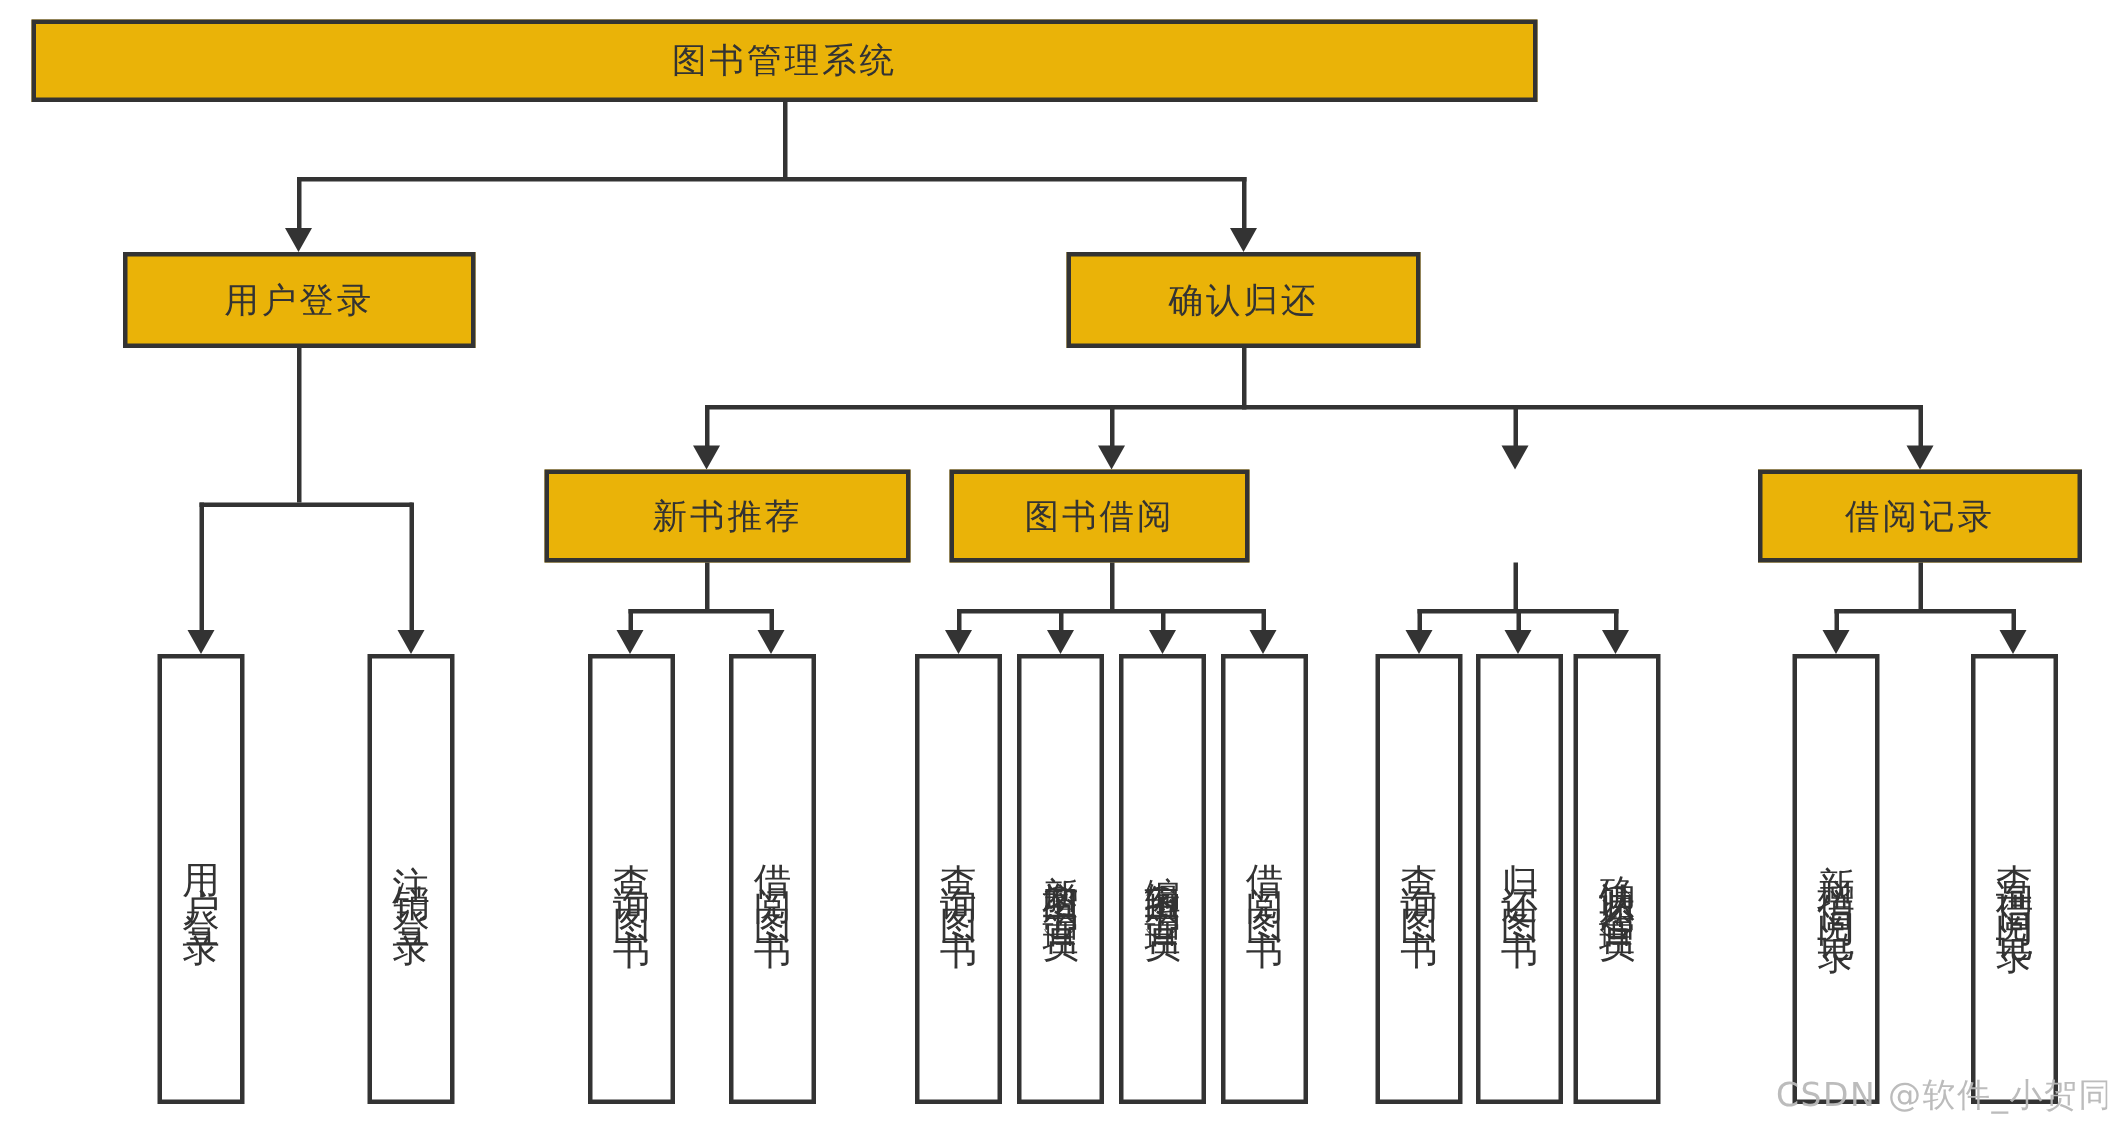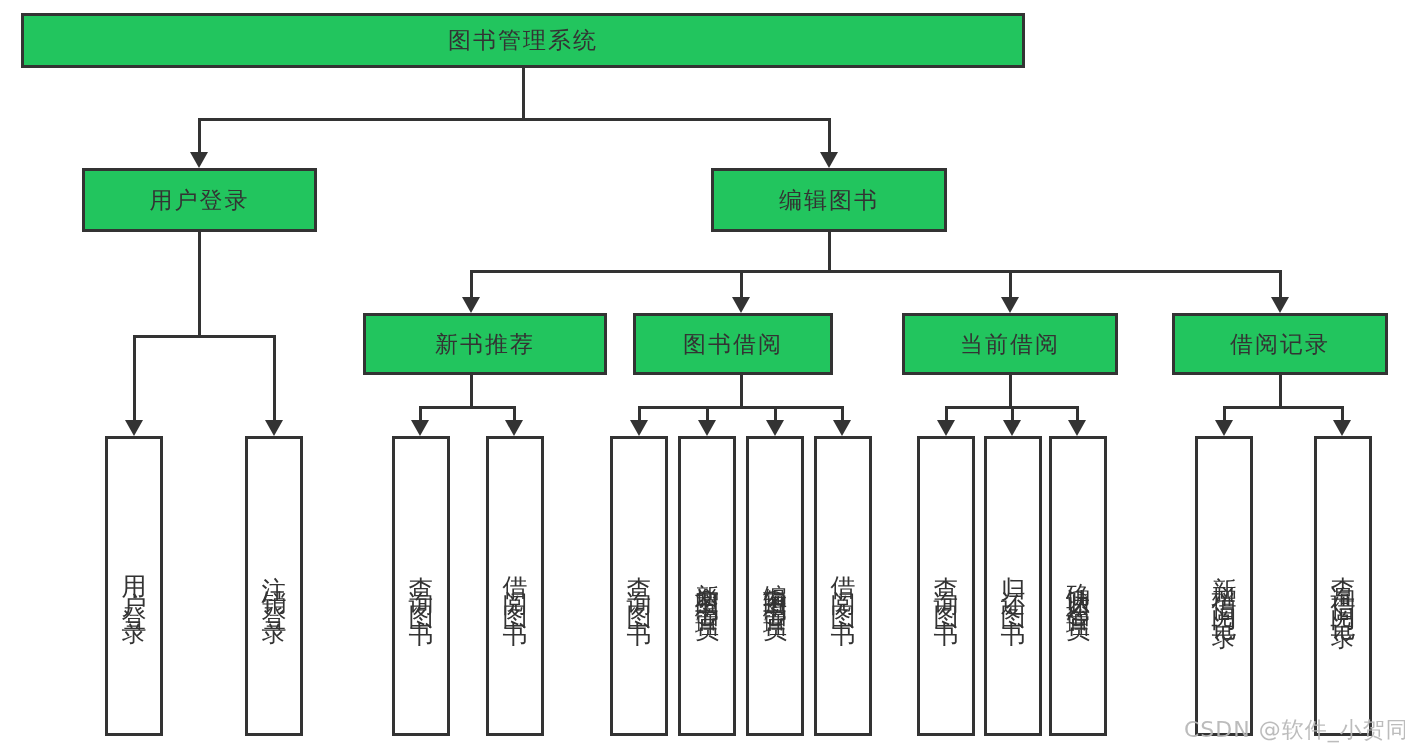--- a/index.html
+++ b/index.html
@@ -1,21 +1,21 @@
 <!DOCTYPE html>
 <html><head>
 <meta charset="utf-8">
 <style>
   html,body{margin:0;padding:0;background:#ffffff;}
   .canvas{
     position:relative;width:1405px;height:747px;background:#ffffff;
     font-family:"DejaVu Sans",sans-serif;overflow:hidden;color:#333333;
   }
   .hbox{
-    position:absolute;box-sizing:border-box;border:3px solid #333333;background:#22c55e;
+    position:absolute;box-sizing:border-box;border:3px solid #333333;background:#eab308;
     display:flex;align-items:center;justify-content:center;
     font-size:23px;letter-spacing:2px;white-space:nowrap;
   }
   .vbox{
     position:absolute;box-sizing:border-box;border:3px solid #333333;background:#ffffff;
     width:58px;height:300px;top:436px;
     display:flex;align-items:center;justify-content:center;
   }
   .vlbl{
     writing-mode:vertical-rl;text-orientation:mixed;
@@ -48,21 +48,21 @@
   <div class="hl" style="left:198px;top:118px;width:633px;"></div>
   <div class="vl" style="left:198px;top:118px;height:36px;"></div>
   <div class="arr" style="left:190px;top:152px;"></div>
   <div class="vl" style="left:828px;top:118px;height:36px;"></div>
   <div class="arr" style="left:820px;top:152px;"></div>
 
   <div class="hbox" style="left:82px;top:168px;width:235px;height:64px;">
     <span>用户登录</span>
   </div>
   <div class="hbox" style="left:711px;top:168px;width:236px;height:64px;">
-    <span>编辑图书</span>
+    <span>确认归还</span>
   </div>
 
   <div class="vl" style="left:198px;top:232px;height:103px;"></div>
   <div class="hl" style="left:133px;top:335px;width:142px;"></div>
   <div class="vl" style="left:133px;top:335px;height:86px;"></div>
   <div class="arr" style="left:125px;top:420px;"></div>
   <div class="vl" style="left:273px;top:335px;height:86px;"></div>
   <div class="arr" style="left:265px;top:420px;"></div>
 
   <div class="vl" style="left:828px;top:232px;height:41px;"></div>
@@ -74,23 +74,20 @@
   <div class="vl" style="left:1009px;top:270px;height:29px;"></div>
   <div class="arr" style="left:1001px;top:297px;"></div>
   <div class="vl" style="left:1279px;top:270px;height:29px;"></div>
   <div class="arr" style="left:1271px;top:297px;"></div>
 
   <div class="hbox" style="left:363px;top:313px;width:244px;height:62px;">
     <span>新书推荐</span>
   </div>
   <div class="hbox" style="left:633px;top:313px;width:200px;height:62px;">
     <span>图书借阅</span>
-  </div>
-  <div class="hbox" style="left:902px;top:313px;width:216px;height:62px;">
-    <span>当前借阅</span>
   </div>
   <div class="hbox" style="left:1172px;top:313px;width:216px;height:62px;">
     <span>借阅记录</span>
   </div>
 
   <div class="vl" style="left:470px;top:375px;height:31px;"></div>
   <div class="hl" style="left:419px;top:406px;width:97px;"></div>
   <div class="vl" style="left:419px;top:406px;height:15px;"></div>
   <div class="arr" style="left:411px;top:420px;"></div>
   <div class="vl" style="left:513px;top:406px;height:15px;"></div>

